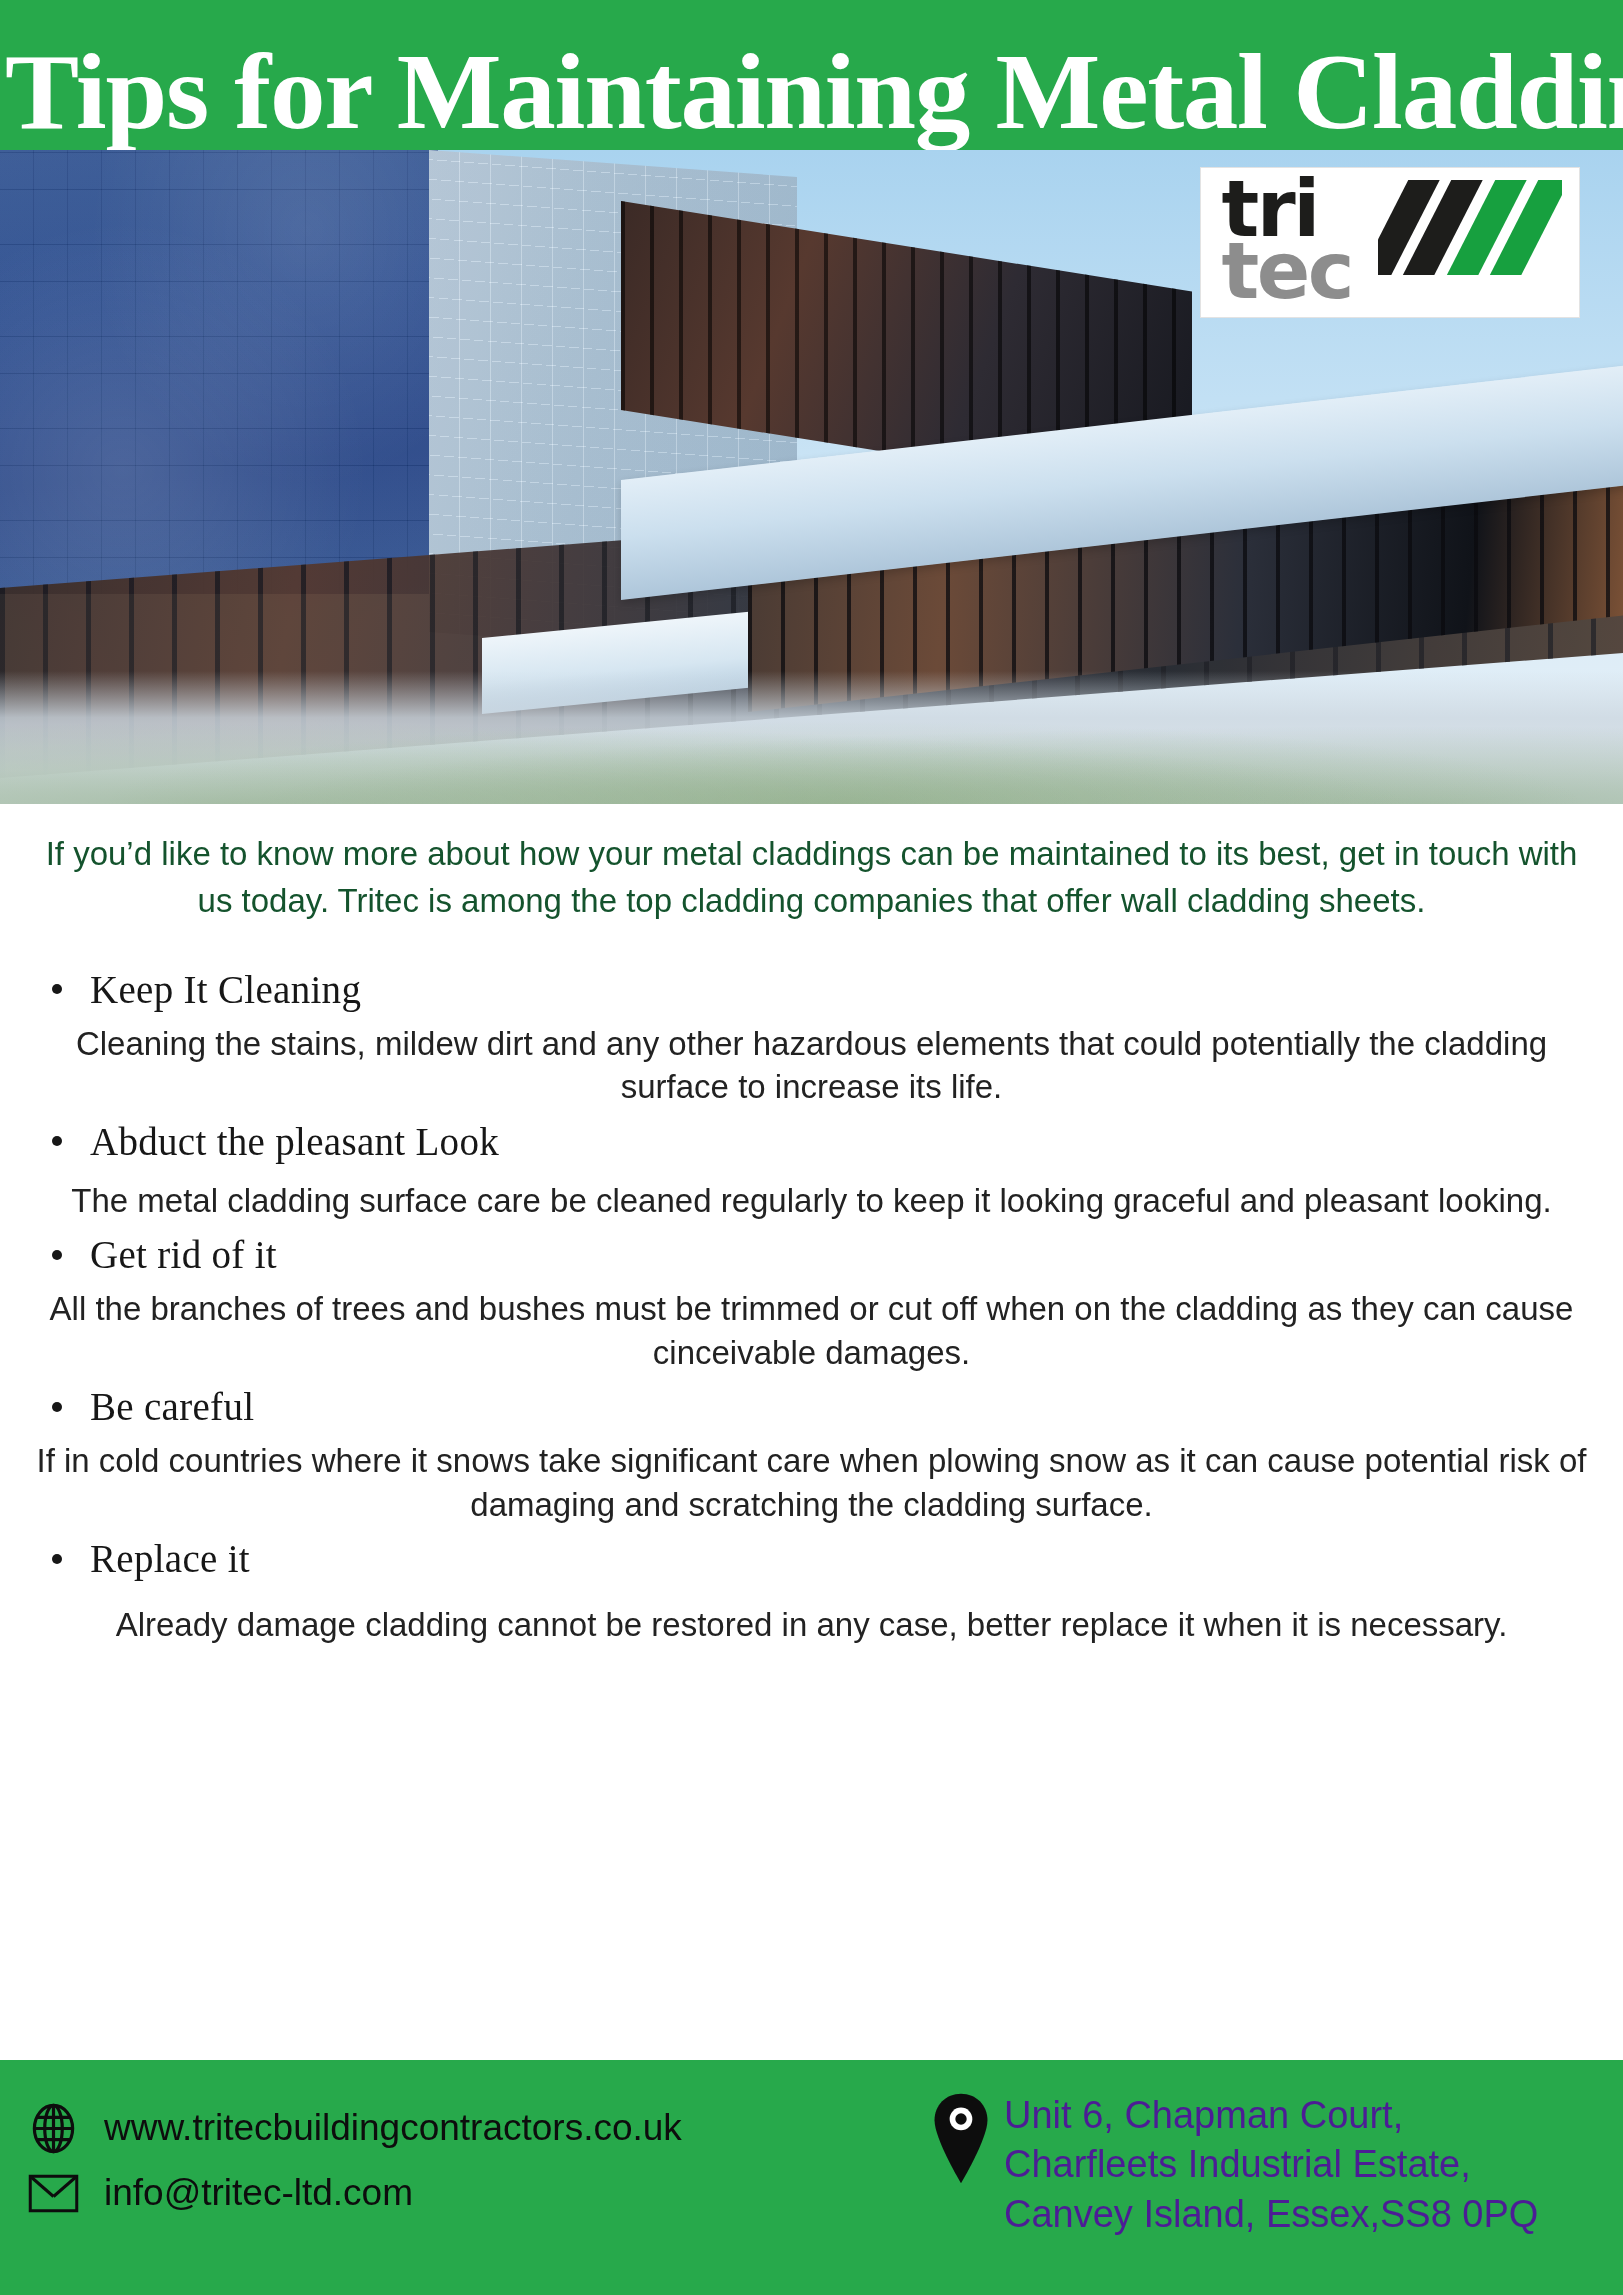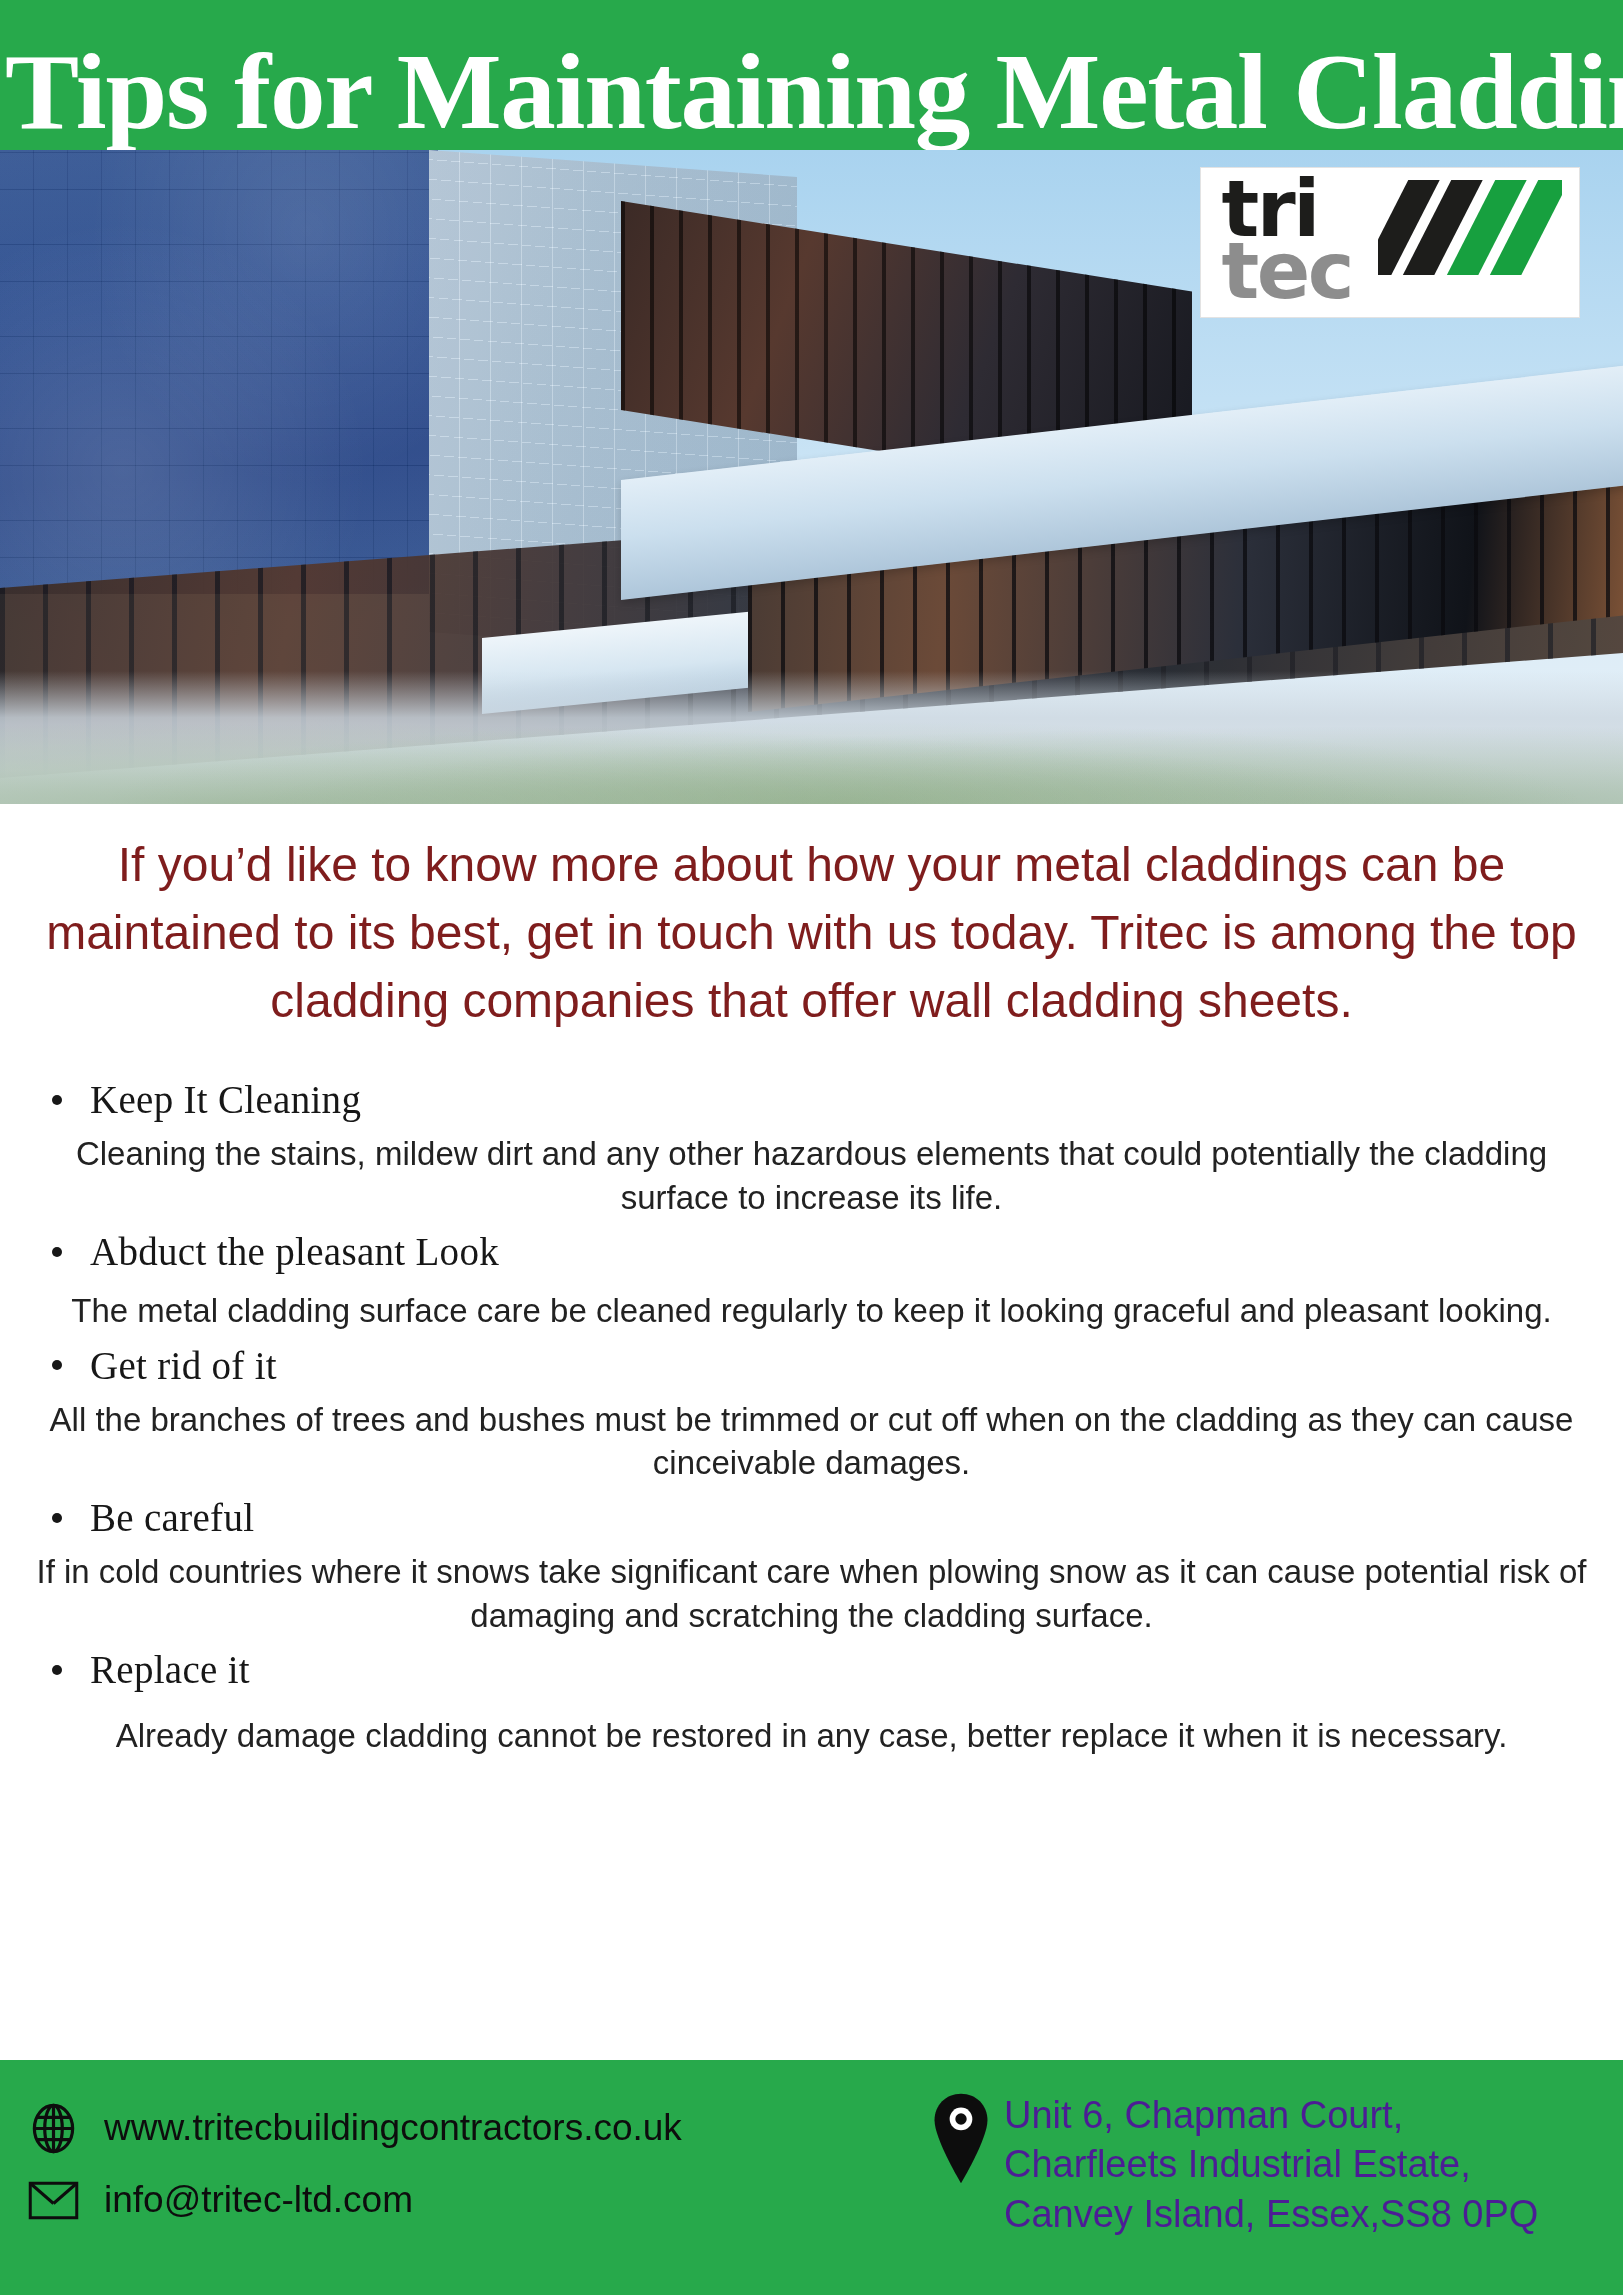--- a/index.html
+++ b/index.html
@@ -231,23 +231,23 @@
   .slash.s4 { left: 136px; background: #17A03F; }
 
   
   .content {
     flex: 1 1 auto;
     padding: 23px 15px 0 15px;
     background: #ffffff;
   }
 
   .intro {
-    font-size: 48px;
+    font-size: 33px;
     line-height: 1.42;
-    color: #7f1d1d;
+    color: #14532d;
     text-align: center;
     padding: 3.8px 24px 0 24px;
     font-family: "Liberation Sans", sans-serif;
   }
 
   .tips {
     margin-top: 42px;
   }
 
   .tip { margin-bottom: 10px; }
@@ -289,21 +289,21 @@
     flex: 0 0 auto;
     display: flex;
     align-items: flex-start;
     padding: 27px 21.6px 0 25px;
   }
   .footer-left {
     width: 907px;
     display: flex;
     flex-direction: column;
     justify-content: flex-start;
-    gap: 23px;
+    gap: 16px;
     padding-top: 16.5px;
   }
   .f-row {
     display: flex;
     align-items: center;
   }
   .f-icon {
     width: 56px;
     height: 49px;
     flex: 0 0 auto;

